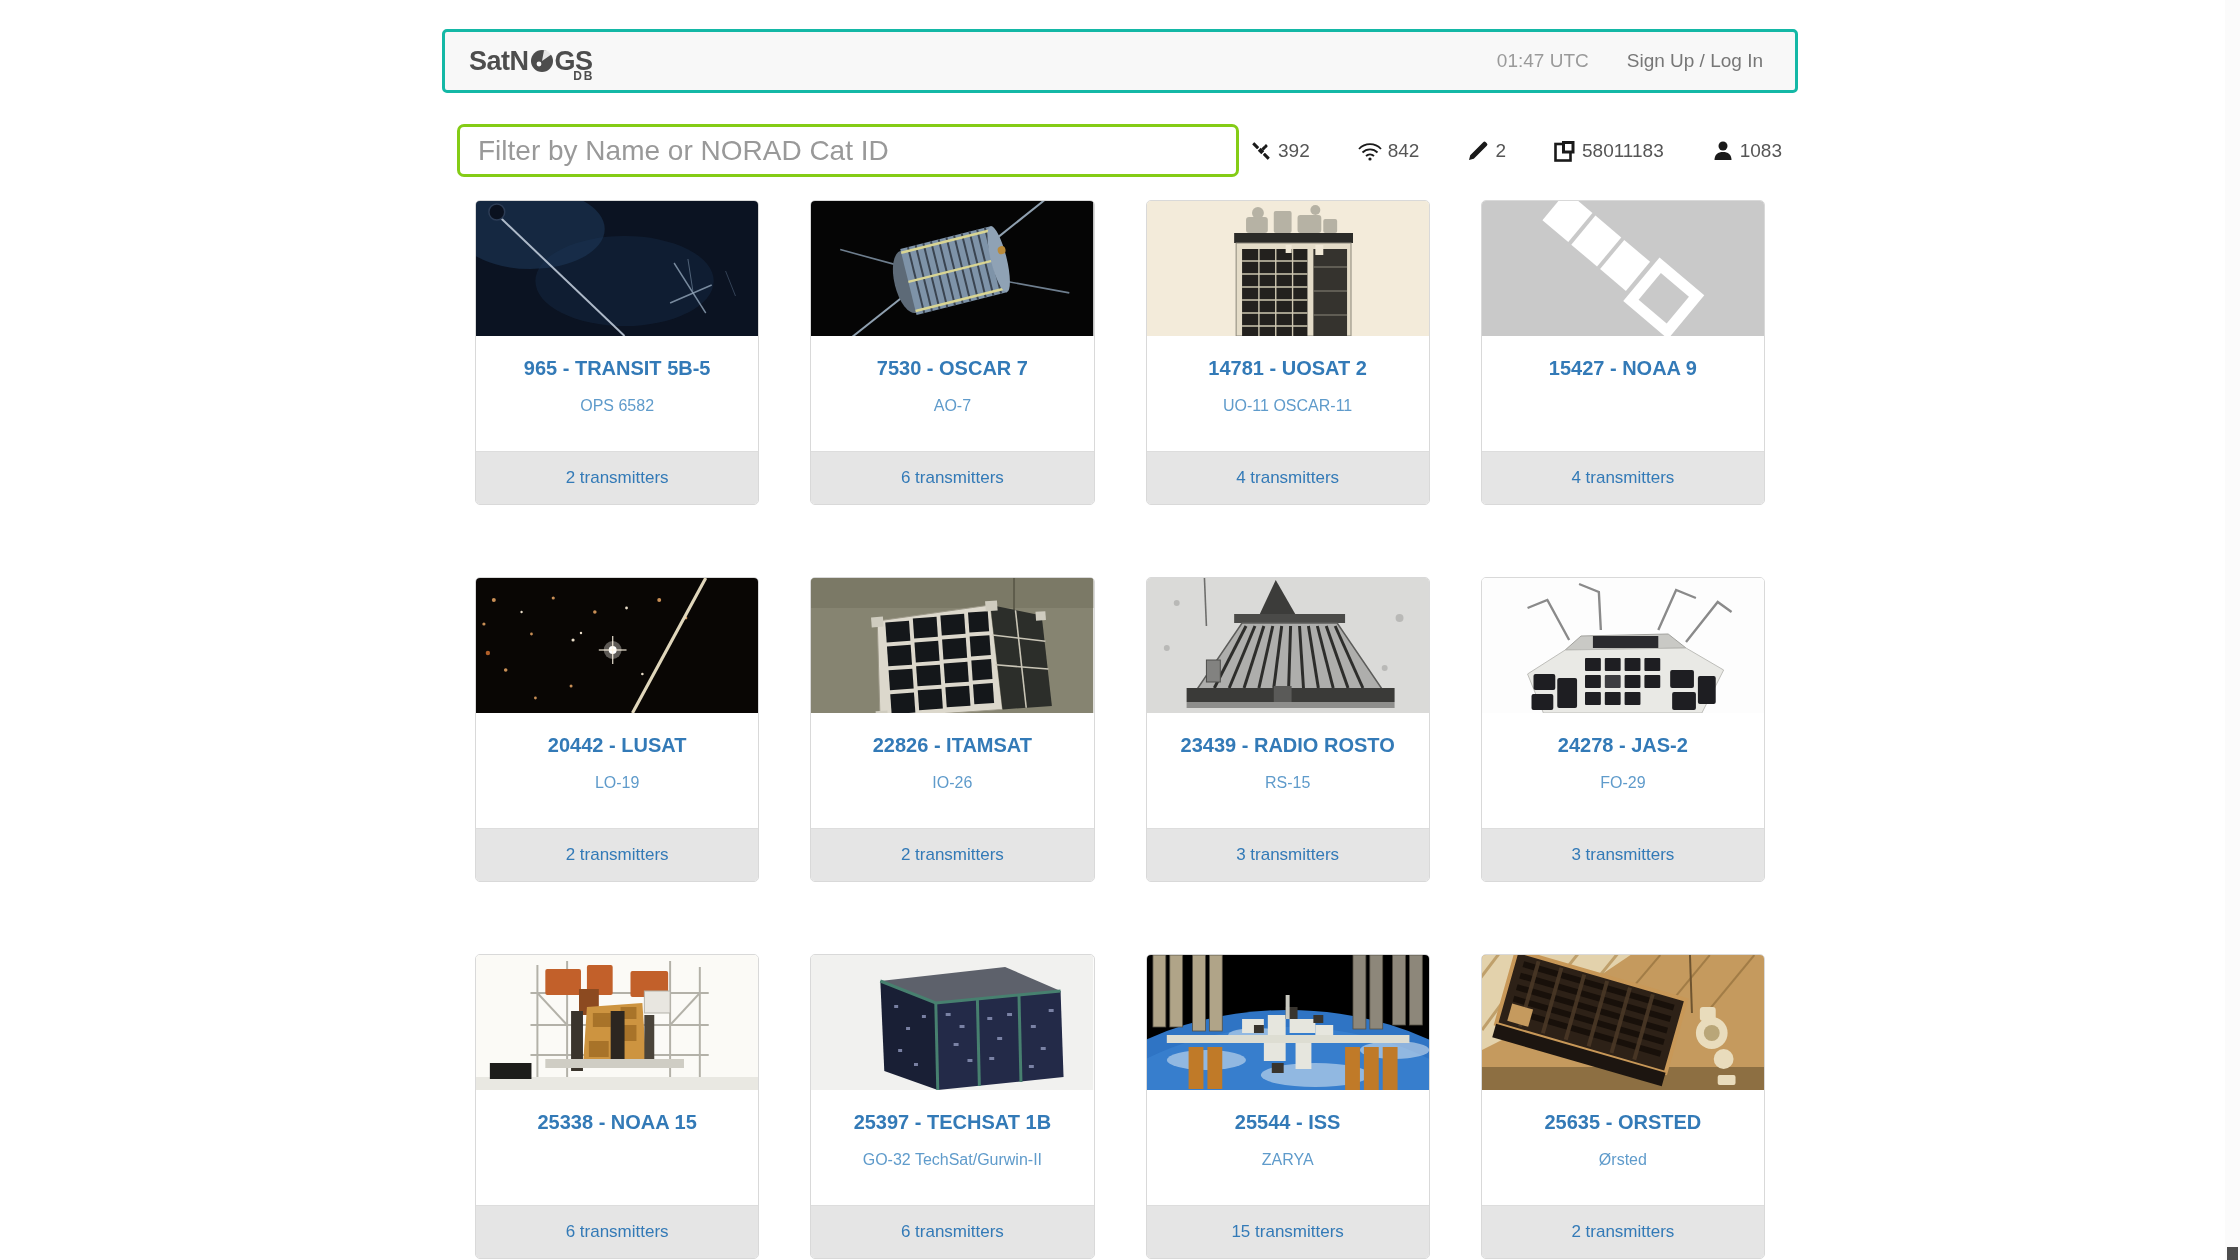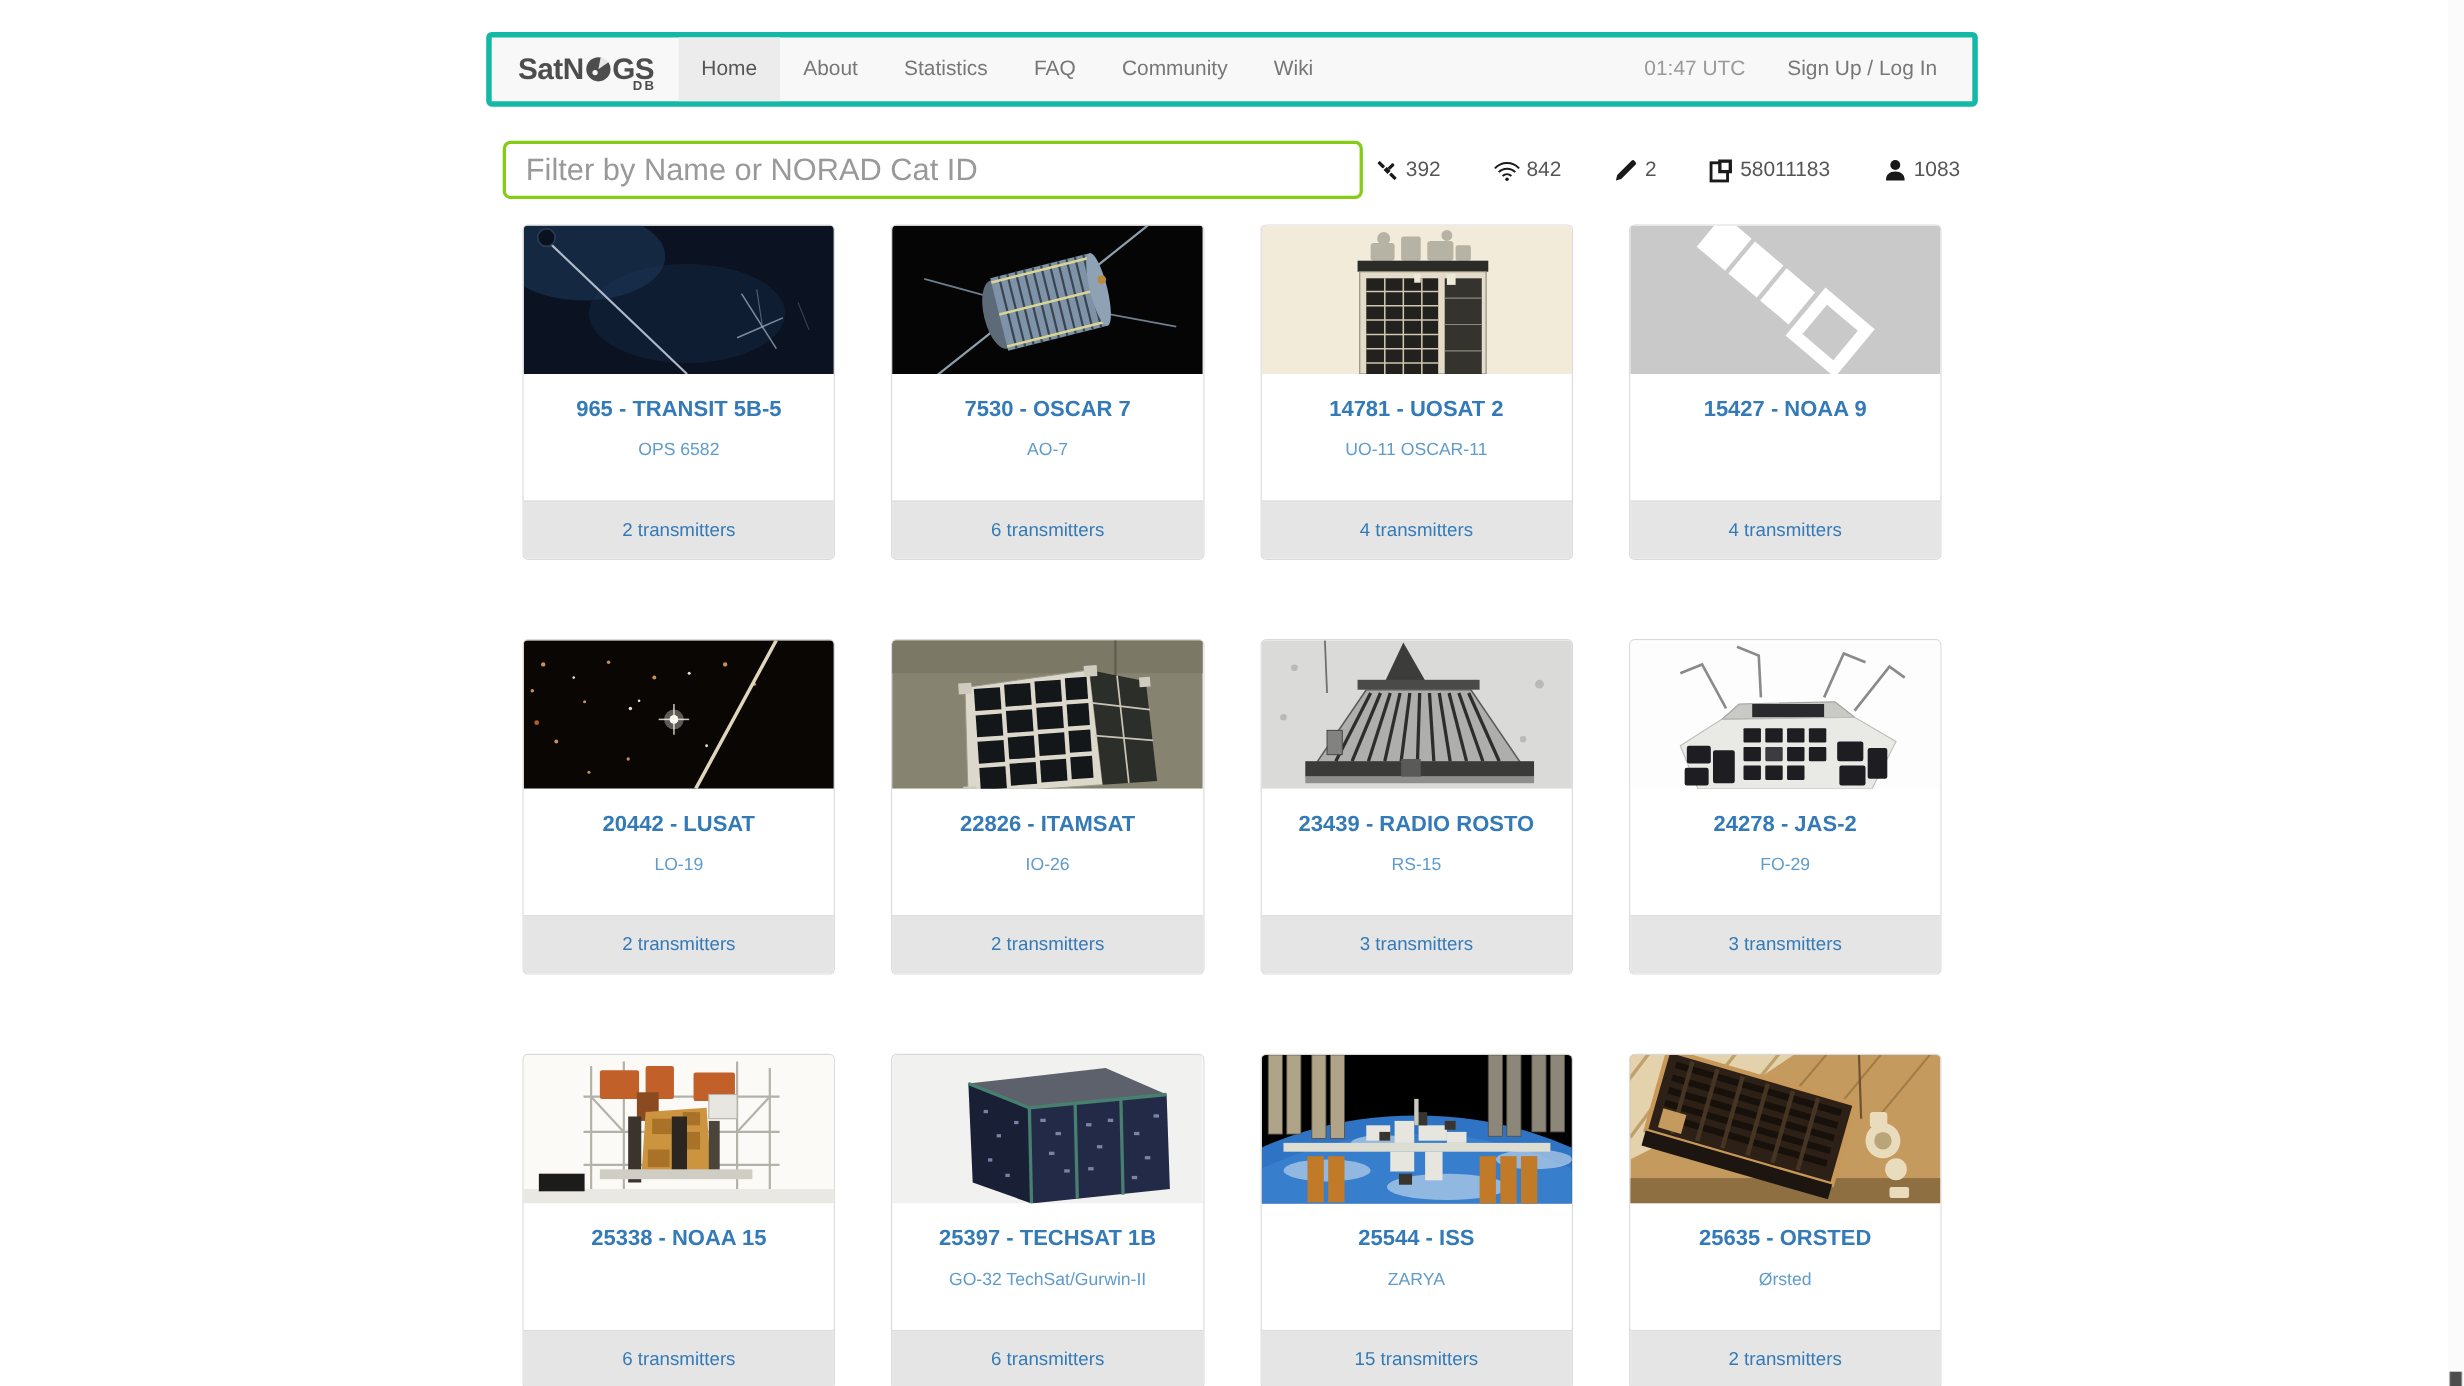--- a/index.html
+++ b/index.html
@@ -8,21 +8,21 @@
     background: #ffffff;
     font-family: "Liberation Sans", sans-serif;
     overflow: hidden;
     -webkit-font-smoothing: antialiased;
   }
   .container { width: 1356px; margin: 29px auto 0 auto; position: relative; }
 
   
   .navbar {
     height: 58px; background: #f8f8f8;
-    border: 5px solid #14b8a6; border-radius: 5px;
+    border: 3px solid #14b8a6; border-radius: 5px;
     display: flex; align-items: stretch; text-align: right;
   }
   .brand {
     display: flex; align-items: center;
     padding: 0 22px 0 24px; cursor: pointer;
     position: relative;
   }
   .brand-text {
     font-size: 27px; font-weight: bold; color: #4d4d4d;
     letter-spacing: -0.5px; line-height: 1; display: flex; align-items: center;
@@ -95,28 +95,20 @@
       <span class="brand-text">
         <span>SatN</span>
           <span class="brand-o"><svg viewBox="0 0 24 24">
               <circle cx="12" cy="12" r="11" fill="#4d4d4d"></circle>
               <path d="M12 12 L22 5 A11 11 0 0 0 14 1.2 Z" fill="#f8f8f8" opacity="0.9"></path>
               <circle cx="9" cy="15" r="2.4" fill="#f8f8f8"></circle>
             </svg></span>
           <span>GS</span>
       </span>
       <span class="brand-sub">DB</span>
-    </div>
-    <div class="nav-items">
-      <div class="nav-item active">Home</div>
-      <div class="nav-item">About</div>
-      <div class="nav-item">Statistics</div>
-      <div class="nav-item">FAQ</div>
-      <div class="nav-item">Community</div>
-      <div class="nav-item">Wiki</div>
     </div>
     <div class="nav-right">
       <span class="nav-clock">01:47 UTC</span>
       <span class="nav-auth">Sign Up / Log In</span>
     </div>
   </div>
 
   <div class="tools-row">
     <input class="search-input" type="text" placeholder="Filter by Name or NORAD Cat ID" style="">
     <div class="stats">

